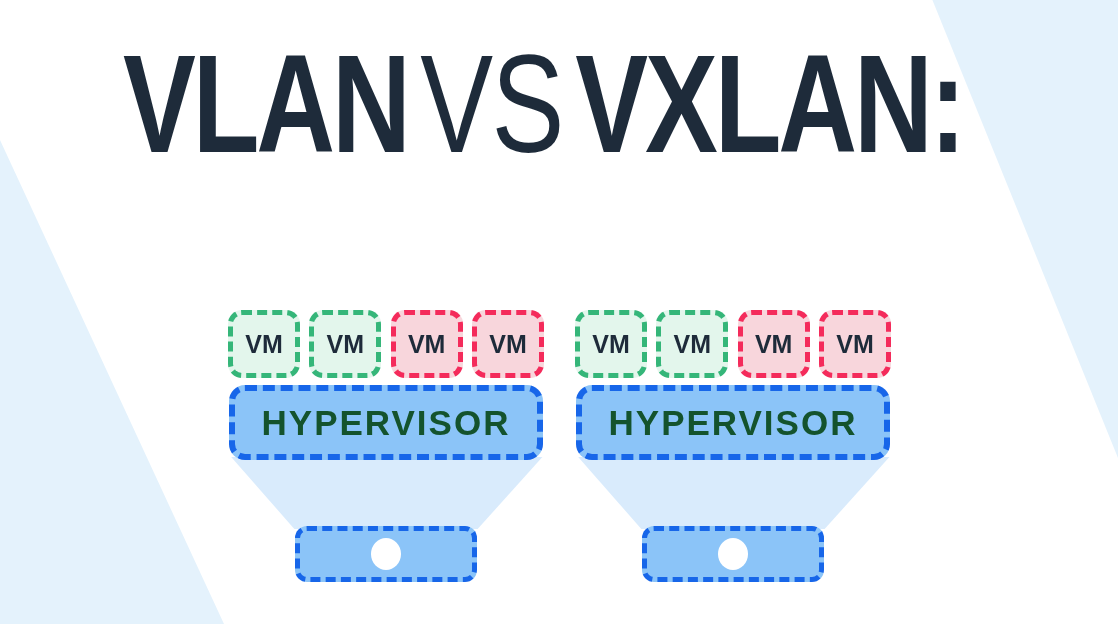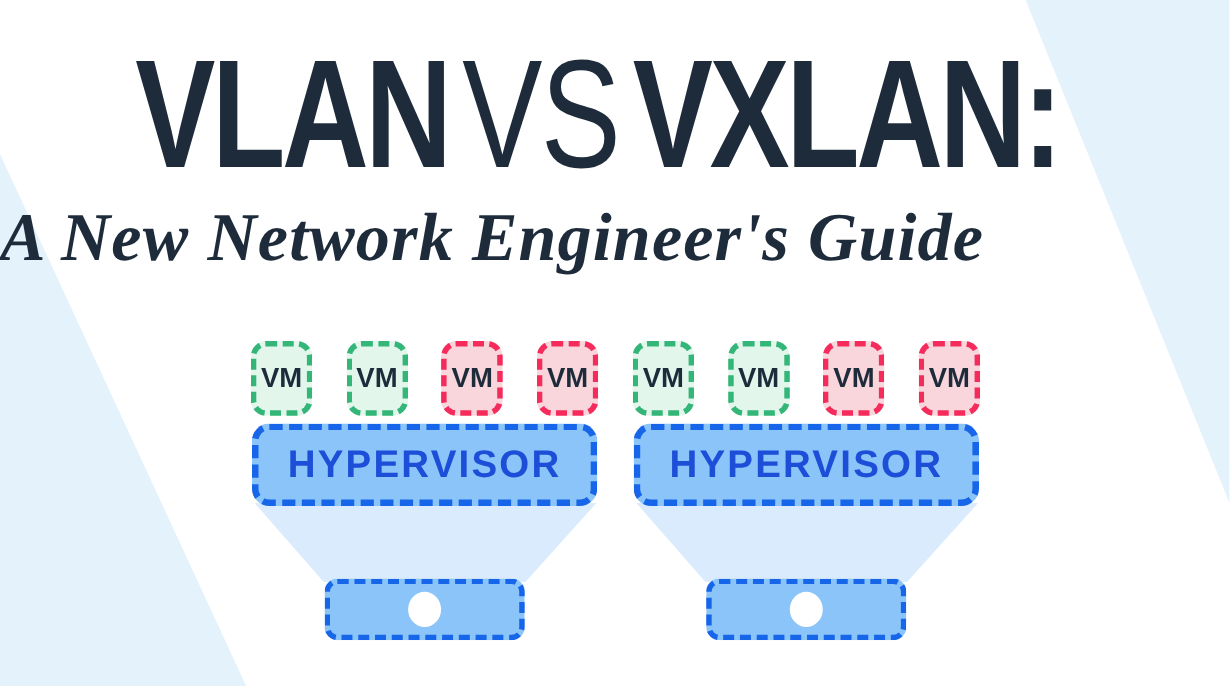--- a/index.html
+++ b/index.html
@@ -26,34 +26,34 @@
               font-style:italic; font-weight:600; font-size:62px;
               line-height:1.1; letter-spacing:1px; }
 
   
   .cluster { position:absolute; top:310px; width:316px; height:272px; z-index:2; }
   .cluster-1 { left:228px; }
   .cluster-2 { left:575px; }
 
   .vm-row { position:absolute; top:0; left:0; right:0;
             display:flex; justify-content:space-between; }
-  .vm { width:56px; height:68px; box-sizing:border-box;
+  .vm { width:72px; height:68px; box-sizing:border-box;
         border:5px dashed; border-radius:14px;
         display:flex; align-items:center; justify-content:center; }
   .vm[data-type="green"] { border-color:var(--green_border,#35b679);
                            background:var(--green_fill,#e3f6ec); }
   .vm[data-type="red"]   { border-color:var(--red_border,#f42b5b);
                            background:var(--red_fill,#f8d6dc); }
   .vm-label { font-weight:700; font-size:25px; color:var(--navy,#1e2b3a); }
 
   .hypervisor { position:absolute; top:75px; left:1px; right:1px; height:75px;
                 box-sizing:border-box; border:6px dashed var(--border_blue,#1766e9);
                 background:var(--fill_blue,#8bc4f8); border-radius:16px;
                 display:flex; align-items:center; justify-content:center; z-index:2; }
-  .hyp-label { color:#1d4ed8; font-weight:700; font-size:35px; letter-spacing:2px; }
+  .hyp-label { color:#14532d; font-weight:700; font-size:35px; letter-spacing:2px; }
 
   .funnel { position:absolute; top:147px; left:0; width:316px; height:72px;
             background:var(--funnel_blue,#d9ebfc);
             clip-path:polygon(1% 0%, 99.5% 0%, 79% 100%, 21% 100%); z-index:1; }
 
   .switchbox { position:absolute; top:216px; left:67px; width:182px; height:56px;
                box-sizing:border-box; border:5px dashed var(--border_blue,#1766e9);
                background:var(--fill_blue,#8bc4f8); border-radius:12px;
                display:flex; align-items:center; justify-content:center; z-index:2; }
   .led { width:30px; height:32px; border-radius:50%; background:#ffffff; }
@@ -61,21 +61,20 @@
 </head>
 <body>
 
 <div class="canvas">
 
   <div class="band band-tr"></div>
   <div class="band band-bl"></div>
 
   <header class="titles">
     <h1 class="title"><span class="t-bold">VLAN</span><span class="t-light">VS</span><span class="t-bold">VXLAN:</span></h1>
-    <div class="subtitle">A New Network Engineer's Guide</div>
   </header>
 
   <section class="cluster cluster-1">
     <div class="vm-row">
       <div class="vm" data-type="green">
         <span class="vm-label">VM</span>
       </div>
       <div class="vm" data-type="green">
         <span class="vm-label">VM</span>
       </div>

